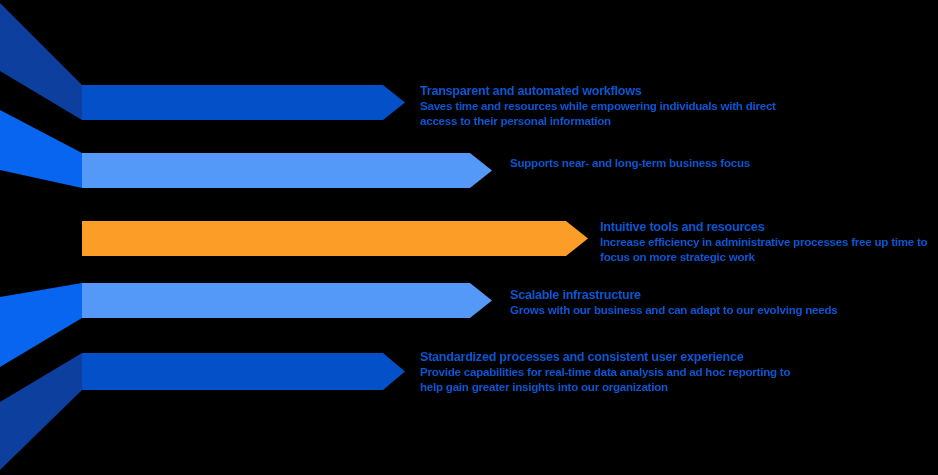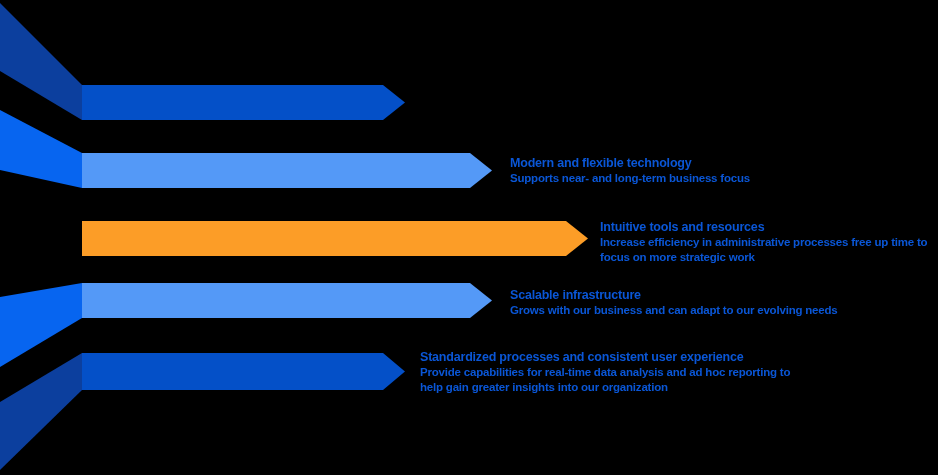--- a/index.html
+++ b/index.html
@@ -58,24 +58,26 @@
     <polygon points="0,402 82,353 82,390 0,470" fill="#0C3F9E"></polygon>
 
     <polygon points="82,85 383,85 405,102.5 383,120 82,120" fill="#0450C8"></polygon>
     <polygon points="82,153 470,153 492,170.5 470,188 82,188" fill="#5499F7"></polygon>
     <polygon points="82,221 566,221 588,238.5 566,256 82,256" fill="#FC9D27"></polygon>
     <polygon points="82,283 470,283 492,300.5 470,318 82,318" fill="#5499F7"></polygon>
     <polygon points="82,353 383,353 405,371.5 383,390 82,390" fill="#0450C8"></polygon>
   </svg>
 
   <div class="label-block" style="left:420px; top:84px;">
+    <div class="label-title txt" style="color: rgb(10, 86, 214);">Transparent and automated workflows</div>
+    <div class="label-desc txt" style="color: rgb(10, 86, 214);">Saves time and resources while empowering individuals with direct
+access to their personal information</div>
   </div>
 
   <div class="label-block" style="left:510px; top:156px;">
-    <div class="label-title txt" style="color: rgb(10, 86, 214);">Modern and flexible technology</div>
     <div class="label-desc txt" style="color: rgb(10, 86, 214);">Supports near- and long-term business focus</div>
   </div>
 
   <div class="label-block" style="left:600px; top:220px;">
     <div class="label-title txt" style="color: rgb(10, 86, 214);">Intuitive tools and resources</div>
     <div class="label-desc txt" style="color: rgb(10, 86, 214);">Increase efficiency in administrative processes free up time to
 focus on more strategic work</div>
   </div>
 
   <div class="label-block" style="left:510px; top:288px;">

